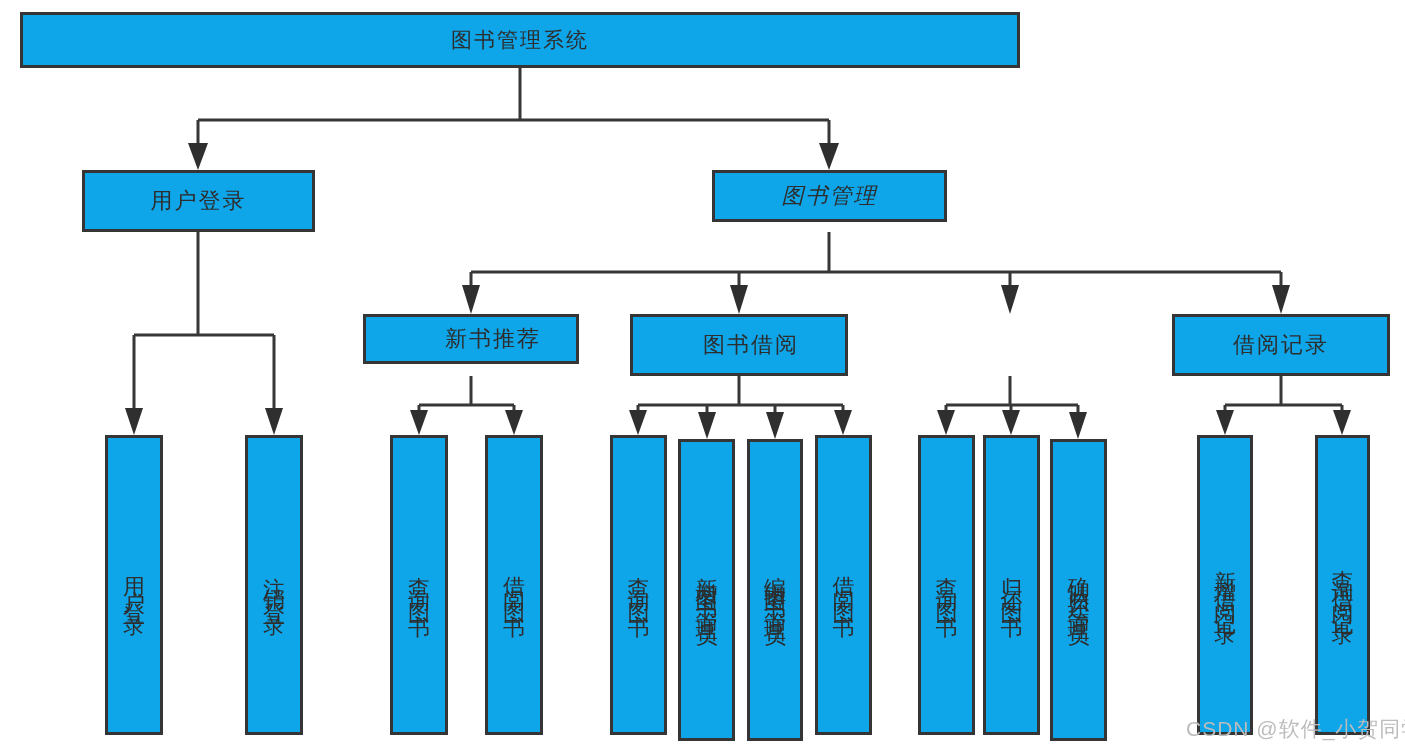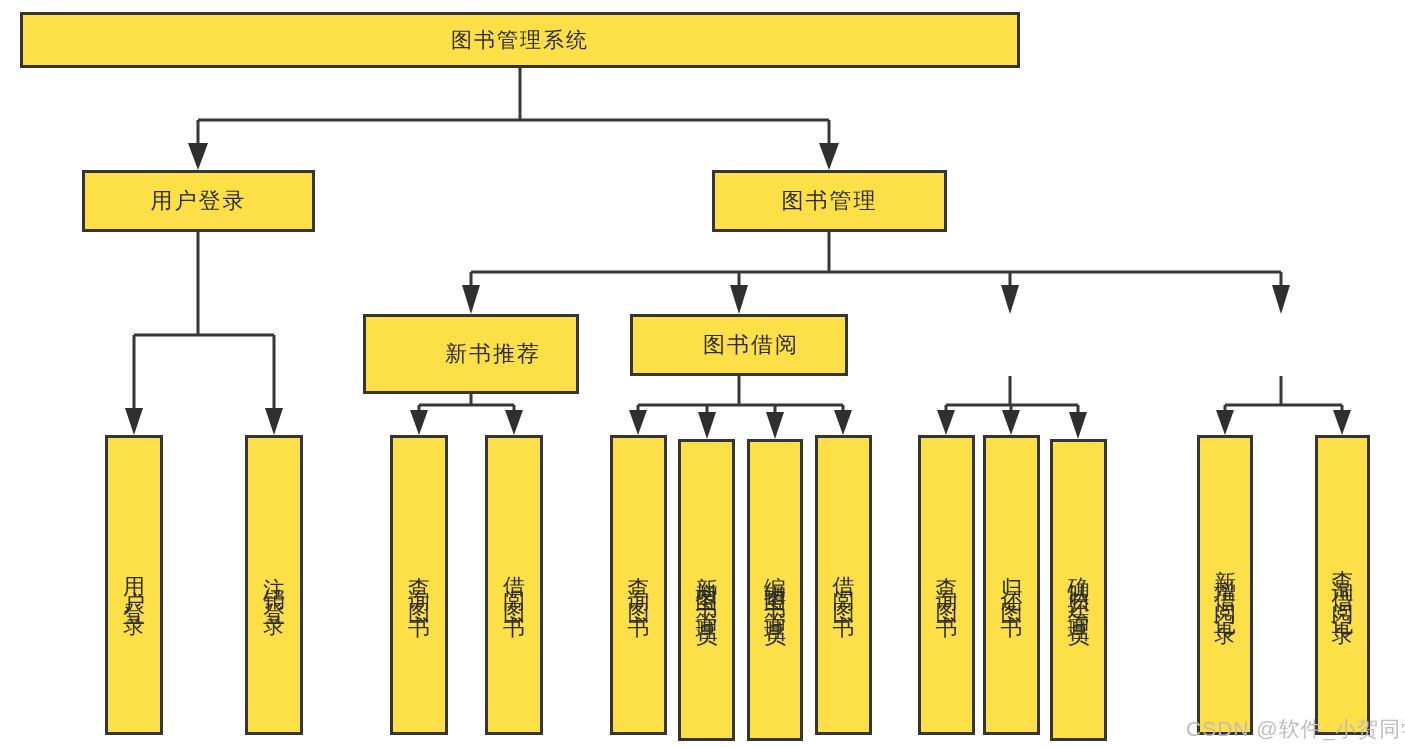--- a/index.html
+++ b/index.html
@@ -17,21 +17,21 @@
   }
   #wires {
     position: absolute;
     left: 0; top: 0;
     width: 1405px;
     height: 747px;
   }
   .node {
     position: absolute;
     box-sizing: border-box;
-    background: #fde047;
+    background: #0ea5e9;
     border: 3px solid #353535;
     color: #2d2d2d;
     display: flex;
     align-items: center;
     justify-content: center;
     text-align: center;
   }
   .h-node { font-size: 22px; letter-spacing: 2px; }
   .root-node { font-size: 21px; letter-spacing: 2px; }
   .v-node {
@@ -116,24 +116,25 @@
     </g>
     <g fill="#2f2f2f" stroke="none">
       <polygon points="1216,410 1234,410 1225,435"></polygon>
       <polygon points="1333,410 1351,410 1342,435"></polygon>
     </g>
   </svg>
 
   <div class="node h-node root-node" style="left:20px; top:12px; width:1000px; height:56px;">图书管理系统</div>
 
   <div class="node h-node" style="left:82px; top:170px; width:233px; height:62px;">用户登录</div>
-  <div class="node h-node" style="left:712px; top:170px; width:235px; height:62px;">图书管理</div>
+  <div class="node h-node" style="left:712px; top:170px; width:235px; height:52px;font-style:italic;">图书管理</div>
 
-  <div class="node h-node" style="left:363px; top:314px; width:216px; height:80px;padding-left:44px;">新书推荐</div>
+  <div class="node h-node" style="left:363px; top:314px; width:216px; height:50px;padding-left:44px;">新书推荐</div>
   <div class="node h-node" style="left:630px; top:314px; width:218px; height:62px;padding-left:24px;">图书借阅</div>
+  <div class="node h-node" style="left:1172px; top:314px; width:218px; height:62px;">借阅记录</div>
 
   <div class="node v-node ls4" style="left:105px; top:435px; width:58px; height:300px;">用户登录</div>
   <div class="node v-node ls4" style="left:245px; top:435px; width:58px; height:300px;">注销登录</div>
 
   <div class="node v-node ls4" style="left:390px; top:435px; width:58px; height:300px;">查询图书</div>
   <div class="node v-node ls4" style="left:485px; top:435px; width:58px; height:300px;">借阅图书</div>
 
   <div class="node v-node ls4" style="left:610px; top:435px; width:57px; height:300px;">查询图书</div>
   <div class="node v-node ls9" style="left:678px; top:439px; width:57px; height:302px;">新增图书（管理员）</div>
   <div class="node v-node ls9" style="left:747px; top:439px; width:56px; height:302px;">编辑图书（管理员）</div>

